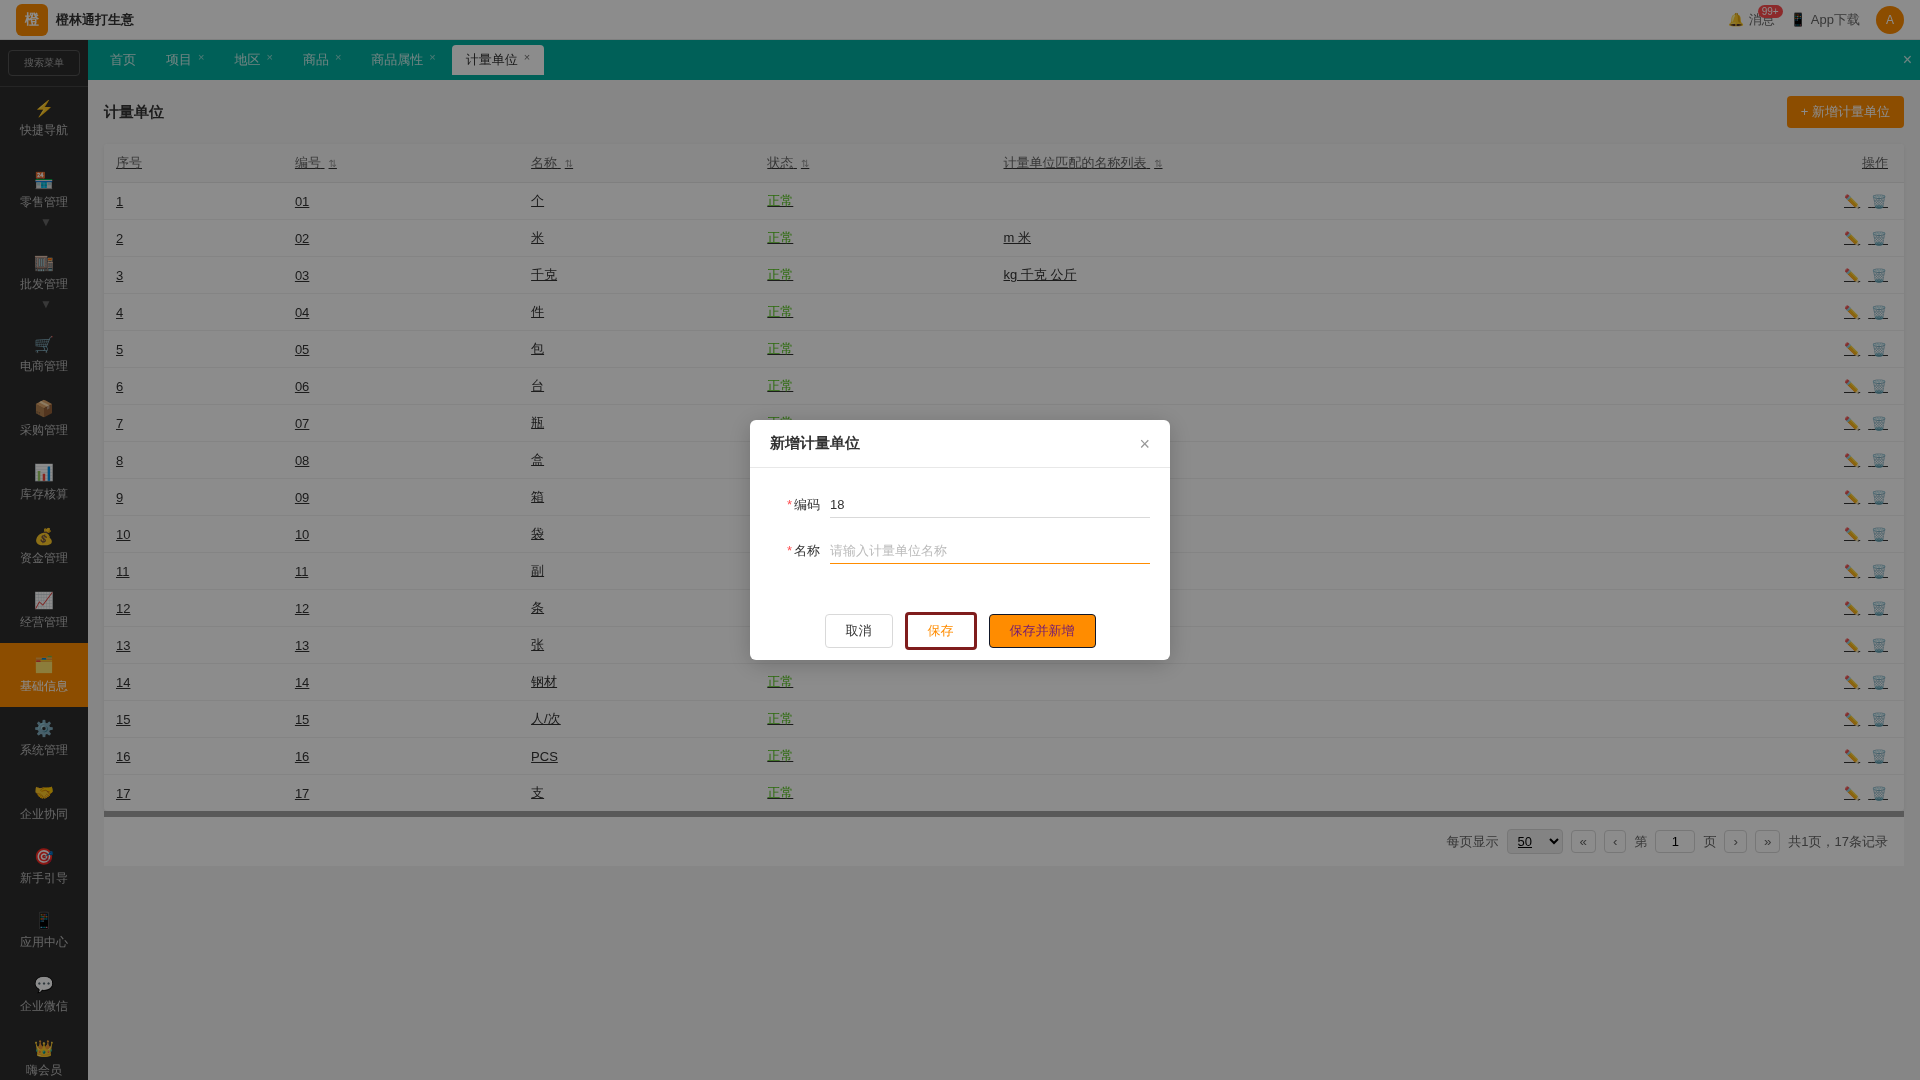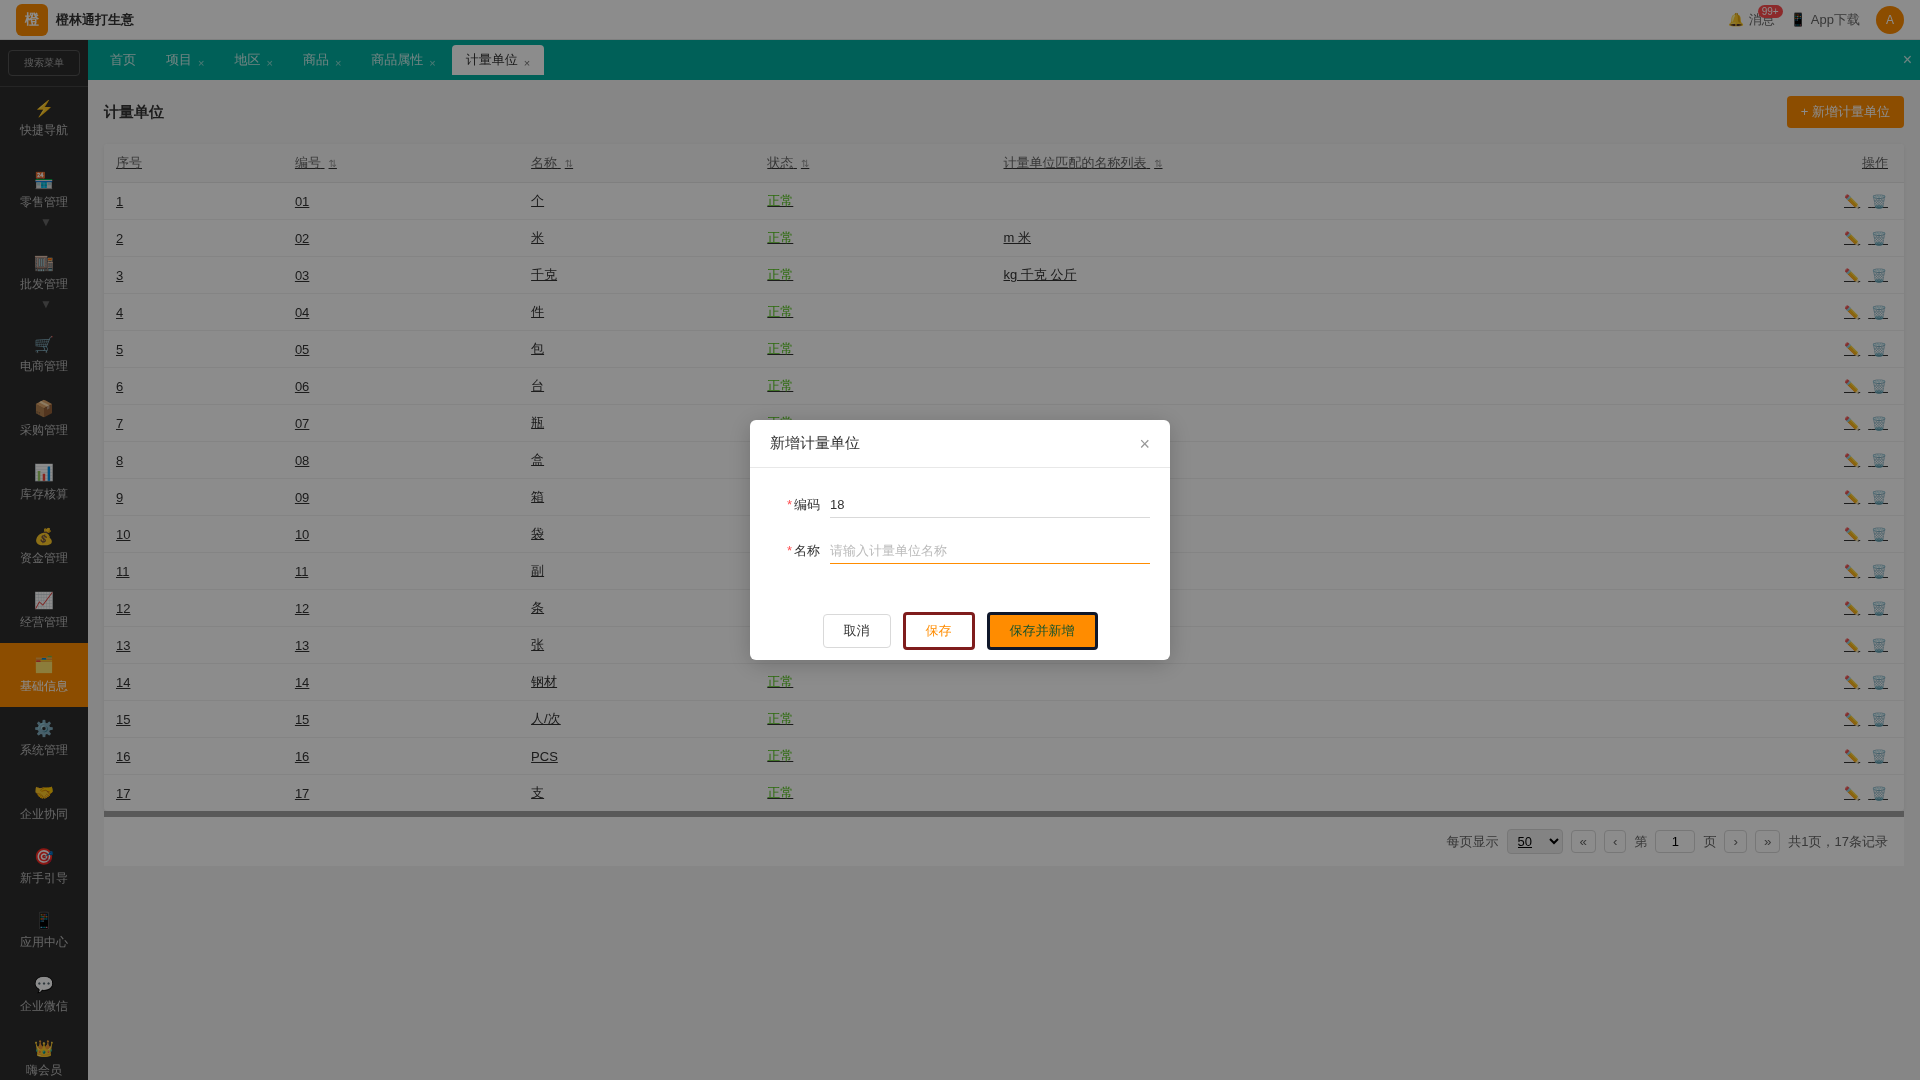--- a/index.html
+++ b/index.html
@@ -27,21 +27,21 @@
     .sidebar-item { padding: 12px 4px; display: flex; flex-direction: column; align-items: center; gap: 4px; cursor: pointer; color: #bbb; font-size: 12px; text-align: center; }
     .sidebar-item.active { background: #ff8c00; color: white; }
     .sidebar-item-icon { font-size: 16px; }
     .sidebar-divider { height: 1px; background: #444; margin: 4px 0; }
 
     
     .content-area { flex: 1; display: flex; flex-direction: column; overflow: hidden; background: #f5f5f5; }
 
     
     .tab-bar { height: 40px; background: #00b0a0; display: flex; align-items: center; padding: 0 8px; gap: 2px; flex-shrink: 0; }
-    .tab { display: flex; align-items: flex-end; padding: 6px 14px; border-radius: 4px 4px 0 0; cursor: pointer; font-size: 13px; gap: 6px; color: rgba(255,255,255,0.8); }
+    .tab { display: flex; align-items: flex-start; padding: 6px 14px; border-radius: 4px 4px 0 0; cursor: pointer; font-size: 13px; gap: 6px; color: rgba(255,255,255,0.8); }
     .tab.active { background: white; color: #333; }
     .tab-close { font-size: 11px; color: inherit; opacity: 0.7; cursor: pointer; }
     .tab-bar-close { margin-left: auto; color: white; cursor: pointer; font-size: 16px; opacity: 0.8; }
 
     
     .page-content { flex: 1; overflow: auto; padding: 16px; }
     .page-header { display: flex; align-items: center; justify-content: space-between; margin-bottom: 16px; }
     .page-title { font-size: 15px; font-weight: bold; color: #333; }
     .add-btn { background: #ff8c00; color: white; border: none; padding: 7px 14px; border-radius: 4px; cursor: pointer; font-size: 13px; }
 
@@ -58,33 +58,33 @@
     
     .pagination { display: flex; align-items: center; justify-content: flex-end; padding: 12px 16px; background: white; border-top: 6px solid #a3a3a3; font-size: 13px; gap: 8px; color: #666; }
     .page-size-select { border: 1px solid #d9d9d9; border-radius: 4px; padding: 3px 6px; font-size: 13px; text-decoration: underline; }
     .page-btn { border: 1px solid #d9d9d9; background: white; padding: 3px 8px; border-radius: 4px; cursor: pointer; color: #666; }
     .page-input { border: 1px solid #d9d9d9; border-radius: 4px; padding: 3px 6px; width: 40px; text-align: center; font-size: 13px; }
 
     
     .modal-overlay { position: fixed; top: 0; left: 0; width: 100%; height: 100%; background: rgba(0,0,0,0.45); z-index: 1000; display: flex; align-items: center; justify-content: center; }
     .modal { background: white; border-radius: 6px; width: 420px; box-shadow: 0 4px 24px rgba(0,0,0,0.2); overflow: hidden; }
     .modal-header { padding: 14px 20px; border-bottom: 1px solid #e8e8e8; display: flex; align-items: center; justify-content: space-between; }
-    .modal-title { font-size: 15px; font-weight: 400; color: #333; }
+    .modal-title { font-size: 15px; font-weight: 700; color: #333; }
     .modal-close { background: none; border: none; cursor: pointer; color: #999; font-size: 18px; line-height: 1; }
     .modal-body { padding: 24px 20px 16px; }
     .form-row { display: flex; align-items: center; margin-bottom: 20px; }
     .form-label { width: 60px; text-align: right; padding-right: 10px; color: #333; font-size: 13px; }
     .form-label.required::before { content: '*'; color: #ff4d4f; margin-right: 2px; }
     .form-input { flex: 1; border: none; border-bottom: 1px solid #d9d9d9; padding: 5px 0; font-size: 13px; outline: none; color: #333; }
     .form-input::placeholder { color: #bbb; }
     .form-input.focused { border-bottom-color: #ff8c00; }
     .modal-footer { padding: 12px 20px 10px; display: flex; align-items: center; justify-content: center; gap: 12px; }
     .btn-cancel { background: white; border: 1px solid #d9d9d9; color: #333; padding: 7px 20px; border-radius: 4px; cursor: pointer; font-size: 13px; }
     .btn-save { background: white; border: 3px solid #7f1d1d; color: #ff8c00; padding: 7px 20px; border-radius: 4px; cursor: pointer; font-size: 13px; }
-    .btn-save-new { background: #ff8c00; border: 3px solid #0f172a; color: #14532d; padding: 7px 20px; border-radius: 4px; cursor: pointer; font-size: 13px; }
+    .btn-save-new { background: #ff8c00; border: 1px solid #0f172a; color: #701a75; padding: 7px 20px; border-radius: 4px; cursor: pointer; font-size: 13px; }
 
     
     .collapse-arrow { color: #666; font-size: 12px; margin-left: 4px; }
   </style>
 </head>
 <body>
 
 <div class="app-container">
 
   <div class="top-bar">

